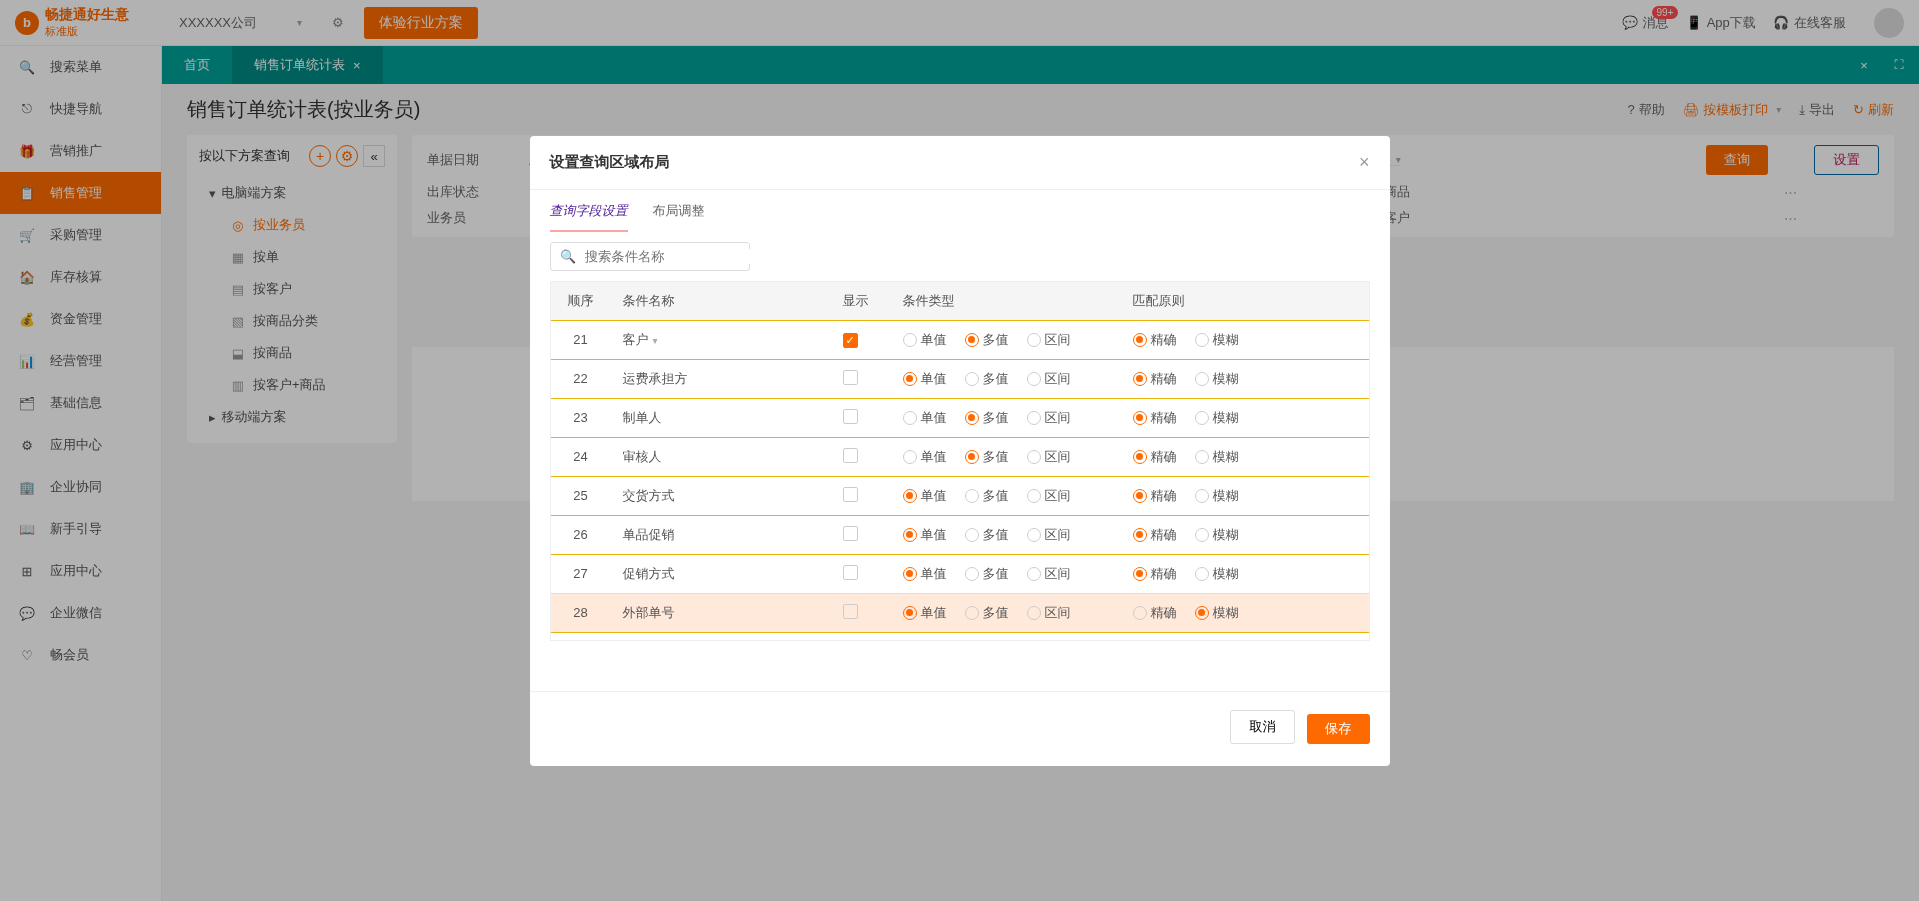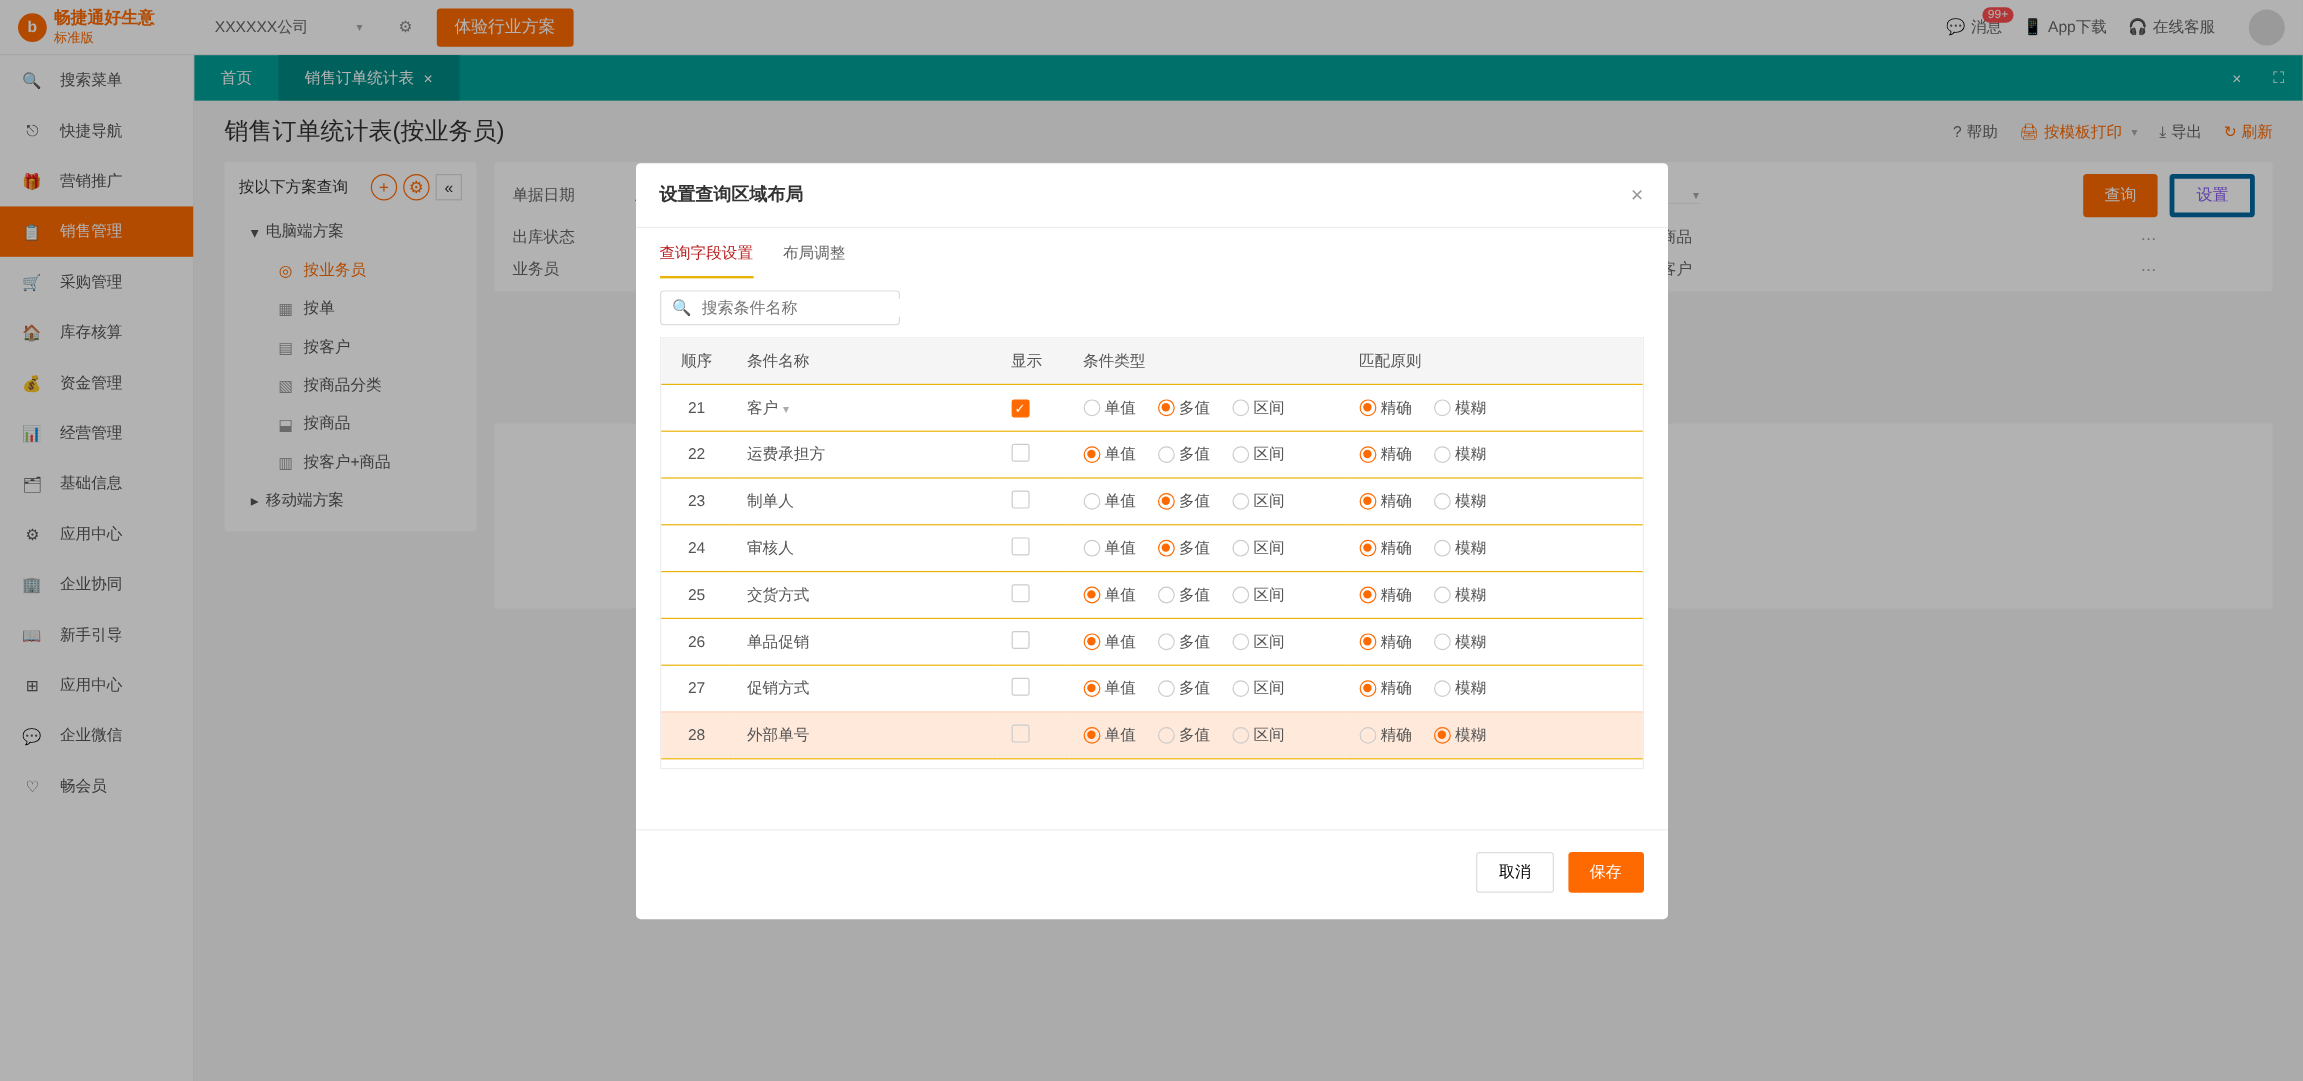--- a/index.html
+++ b/index.html
@@ -55,55 +55,55 @@
     .tree-child.active .tree-child-icon { color: #ff6a00; }
     
     .right-panel { flex: 1; }
     .filter-bar { background: #fff; padding: 10px 15px; margin-bottom: 10px; border-radius: 3px; }
     .filter-row { display: flex; align-items: center; gap: 12px; margin-bottom: 8px; }
     .filter-label { color: #666; width: 80px; }
     .date-tag { padding: 3px 10px; cursor: pointer; color: #666; }
     .date-tag.active { background: #ff6a00; color: #fff; border-radius: 3px; }
     .filter-right { margin-left: auto; display: flex; gap: 10px; }
     .btn-primary { background: #ff6a00; color: #fff; border: none; padding: 6px 18px; border-radius: 3px; cursor: pointer; }
-    .btn-outline { border: 4px solid #0369a1; color: #8b5cf6; background: #fff; padding: 5px 18px; border-radius: 3px; cursor: pointer; }
+    .btn-outline { border: 1px solid #0369a1; color: #be185d; background: #fff; padding: 5px 18px; border-radius: 3px; cursor: pointer; margin-left: 36px; }
     .more-dots { color: #999; cursor: pointer; margin-left: auto; }
     
     .hint-box { background: #fff; padding: 50px; text-align: center; color: #999; position: relative; top: 100px;}
     .hint-item { display: flex; align-items: center; gap: 8px; margin: 6px 0; justify-content: flex-start; text-align: left; width: 240px; margin-left: auto; margin-right: 530px; }
     .check-icon { width: 16px; height: 16px; border-radius: 50%; background: #ff6a00; color: #fff; display: flex; align-items: center; justify-content: center; font-size: 11px; }
     .box-illust { width: 90px; height: 70px; position: absolute; left: 900px; top: 20px; }
 
     
     .modal-overlay { position: fixed; inset: 0; background: rgba(0,0,0,0.3); display: flex; align-items: center; justify-content: center; z-index: 1000; }
     .modal { width: 860px; background: #fff; border-radius: 4px; display: flex; flex-direction: column; }
     .modal-header { padding: 16px 20px; display: flex; align-items: center; border-bottom: 1px solid #eee; }
     .modal-title { font-size: 15px; font-weight: 700; }
     .modal-close { margin-left: auto; cursor: pointer; font-size: 18px; color: #999; }
     .modal-tabs { display: flex; padding: 12px 20px 0; gap: 25px; }
     .modal-tab { padding-bottom: 10px; cursor: pointer; color: #666; }
-    .modal-tab.active { color: #b91c1c; border-bottom: 2px solid #eab308; }
+    .modal-tab.active { color: #4c1d95; border-bottom: 2px solid #fca5a5; font-style: italic; }
     .modal-search { margin: 10px 20px 0; display: flex; align-items: center; border: 1px solid #ddd; border-radius: 3px; padding: 6px 10px; width: 200px; }
     .modal-search input { border: none; outline: none; margin-left: 8px; flex: 1; }
     .modal-body { padding: 10px 20px; }
     .modal-table { width: 100%; border-collapse: collapse; }
     .modal-table thead th { background: #f5f5f5; padding: 10px 12px; text-align: left; font-weight: normal; color: #555; }
     .modal-table-wrap { max-height: 360px; overflow-y: auto; border: 1px solid #eee; }
     .modal-table tbody td { padding: 10px 12px; border-top: 1px solid #eab308; color: #555; }
     .modal-table tbody tr.highlighted { background: #ffe9db; }
     .modal-table tbody tr.highlighted td { border-top-color: #ffd5bd; }
     .radio-group { display: flex; gap: 18px; }
     .radio-item { display: flex; align-items: center; gap: 4px; cursor: pointer; }
     .radio { width: 14px; height: 14px; border: 1px solid #ccc; border-radius: 50%; display: inline-flex; align-items: center; justify-content: center; }
     .radio.checked { border-color: #ff6a00; }
     .radio.checked::after { content: ""; width: 7px; height: 7px; background: #ff6a00; border-radius: 50%; }
     .checkbox { width: 15px; height: 15px; border: 1px solid #ccc; border-radius: 2px; display: inline-flex; align-items: center; justify-content: center; cursor: pointer; }
     .checkbox.checked { background: #ff6a00; border-color: #ff6a00; color: #fff; font-size: 11px; }
     .chevron-sm { font-size: 10px; color: #aaa; margin-left: 4px; }
-    .modal-footer { padding: 18px 20px 22px; display: flex; justify-content: flex-end; gap: 12px; border-top: 1px solid #eee; margin-top: 40px; }
+    .modal-footer { padding: 18px 20px 22px; display: flex; justify-content: flex-end; gap: 12px; border-top: 1px solid #eee; margin-top: 40px; align-items: flex-end; }
     .btn-default { border: 1px solid #ddd; background: #fff; padding: 7px 18px; border-radius: 3px; cursor: pointer; }
     
     .th-order { width: 60px; text-align: center !important; }
     .th-name { width: 220px; }
     .th-show { width: 60px; }
     .th-type { width: 230px; }
     .td-order { text-align: center; color: #888; }
     
     
     .modal-table-wrap::-webkit-scrollbar { width: 8px; }

